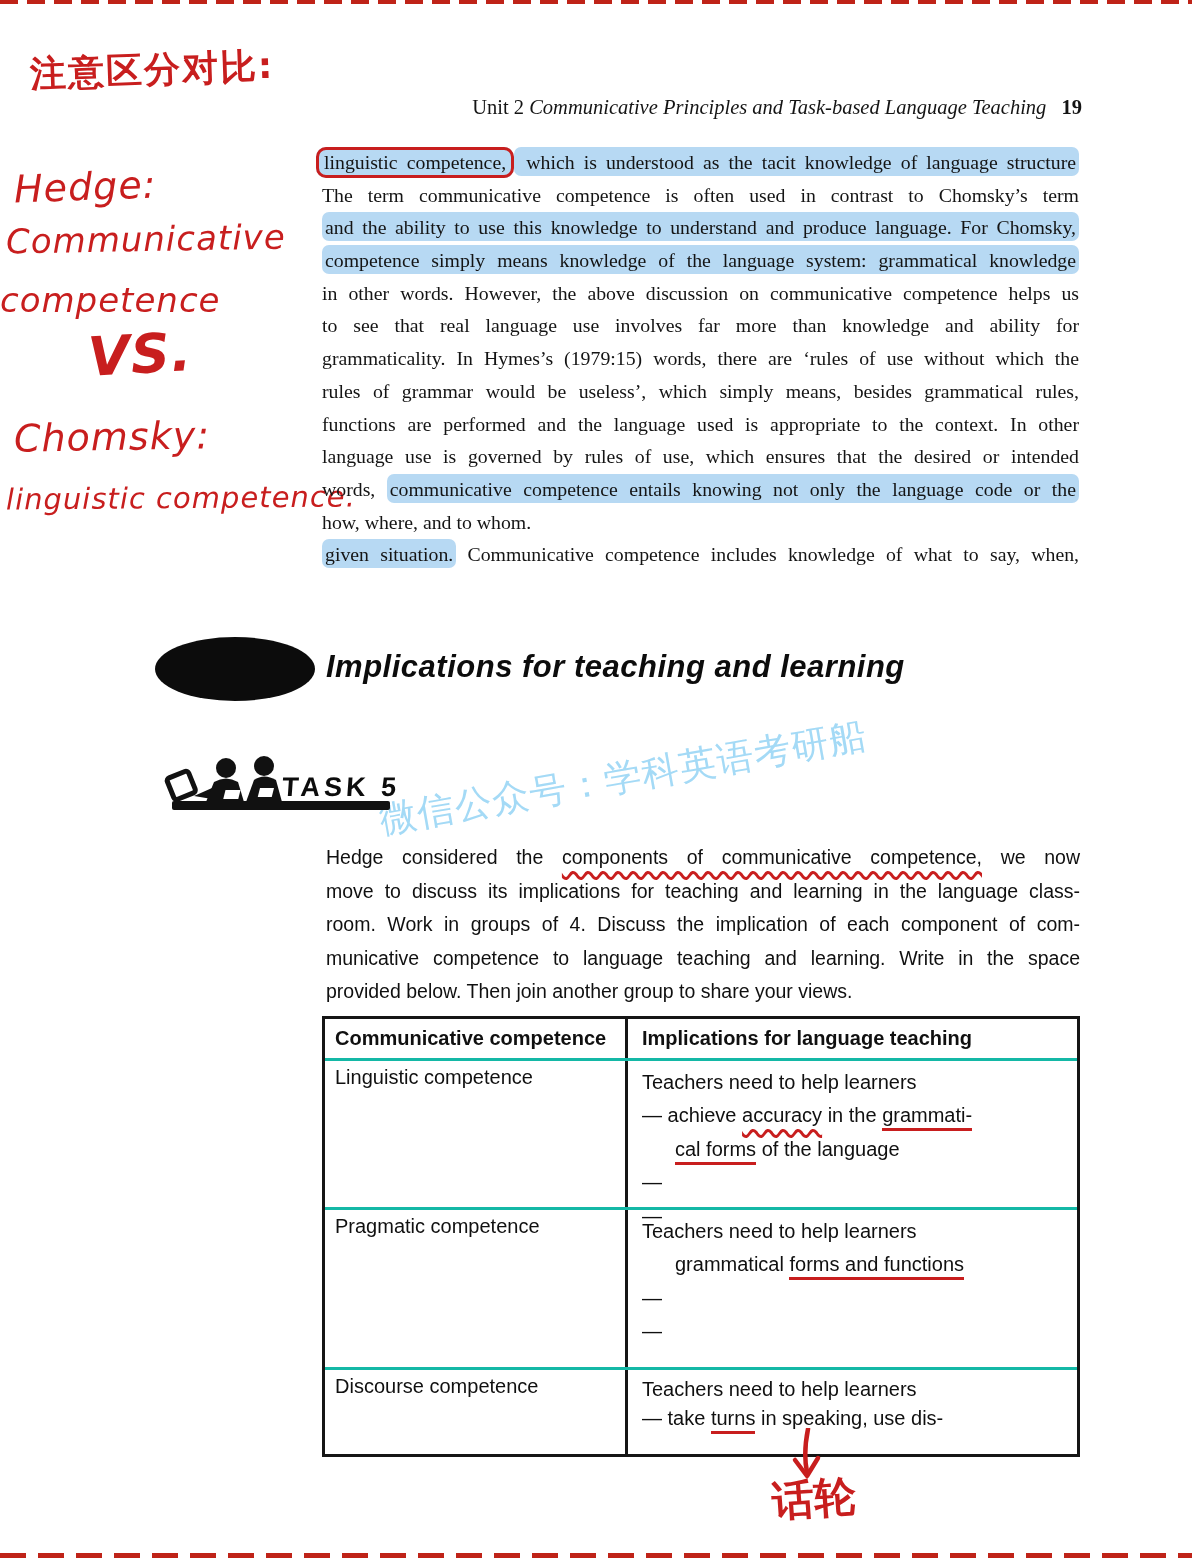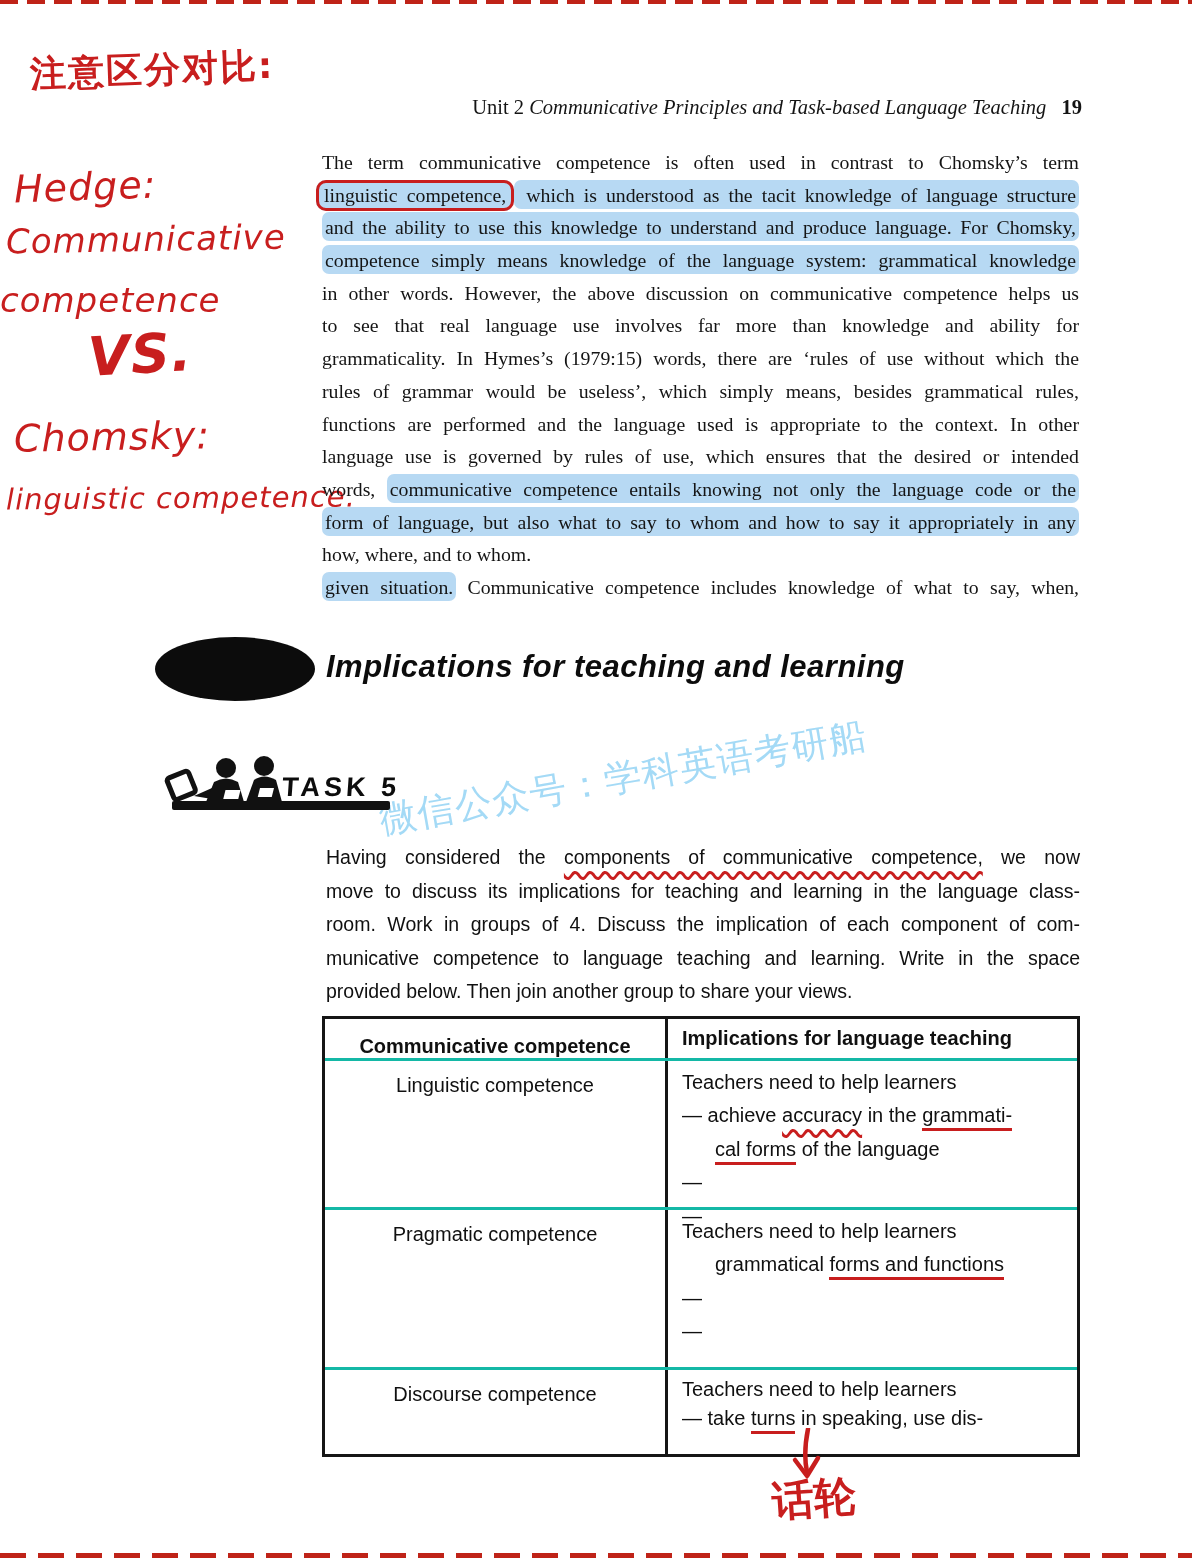--- a/index.html
+++ b/index.html
@@ -58,21 +58,21 @@
   .tl{height:33.5px;line-height:33.5px;text-align:justify;text-align-last:justify;white-space:nowrap;}
   .tl.last{text-align-last:left;}
   .wavy{text-decoration-line:underline;text-decoration-style:wavy;text-decoration-color:#c81e1e;
         text-decoration-thickness:2.5px;text-underline-offset:7px;}
 
   
   .ttable{position:absolute;left:322px;top:1016px;width:758px;border:3px solid #151515;
           font-family:"Liberation Sans",sans-serif;font-size:20px;color:#101010;box-sizing:border-box;}
   .trow{display:flex;border-top:3px solid #14b8a6;box-sizing:border-box;}
   .trow.first{border-top:none;}
-  .c1{width:343px;border-right:3px solid #151515;padding:13px 10px;box-sizing:border-box;text-align:center;}
+  .c1{width:303px;border-right:3px solid #151515;padding:5px 10px;box-sizing:border-box;}
   .c2{flex:1;padding:5px 14px;box-sizing:border-box;}
   .hrow{height:39px;}
   .hrow .c1,.hrow .c2{font-weight:700;line-height:28px;}
   .r1{height:149px;} .r2{height:160px;} .r3{height:87px;}
   .il{line-height:33.4px;white-space:nowrap;}
   .r3 .il{line-height:29px;}
   .ind{padding-left:33px;}
   .ru{border-bottom:3.5px solid #c81e1e;padding-bottom:2px;}
 
   .arrow-svg{position:absolute;left:782px;top:1428px;z-index:5;}
@@ -94,32 +94,31 @@
   <div class="pen pen-en chomsky-line">linguistic competence.</div>
 
   <div class="pagehead">
     <span class="t-unit">Unit 2</span>
     <span> </span>
     <span class="t-it">Communicative Principles and Task-based Language Teaching</span>
     <span class="t-num">19</span>
   </div>
 
   <div class="para">
+    <div class="pl"><span class="hl box">linguistic competence,</span><span class="hl"> which is understood as the tacit knowledge of language structure</span></div>
     <div class="pl"><span>The term communicative competence is often used in contrast to Chomsky’s term</span></div>
-    <div class="pl"><span class="hl box">linguistic competence,</span><span class="hl"> which is understood as the tacit knowledge of language structure</span></div>
     <div class="pl"><span class="hl">and the ability to use this knowledge to understand and produce language. For Chomsky,</span></div>
     <div class="pl"><span class="hl">competence simply means knowledge of the language system: grammatical knowledge</span></div>
     <div class="pl"><span>in other words. However, the above discussion on communicative competence helps us</span></div>
     <div class="pl"><span>to see that real language use involves far more than knowledge and ability for</span></div>
     <div class="pl"><span>grammaticality. In Hymes’s (1979:15) words, there are ‘rules of use without which the</span></div>
     <div class="pl"><span>rules of grammar would be useless’, which simply means, besides grammatical rules,</span></div>
     <div class="pl"><span>functions are performed and the language used is appropriate to the context. In other</span></div>
     <div class="pl"><span>language use is governed by rules of use, which ensures that the desired or intended</span></div>
     <div class="pl"><span>words, </span><span class="hl">communicative competence entails knowing not only the language code or the</span></div>
-    <div class="pl"><span class="hl">form of language, but also what to say to whom and how to say it appropriately in any</span></div>
     <div class="pl last"><span>how, where, and to whom.</span></div>
     <div class="pl"><span class="hl">given situation.</span><span> Communicative competence includes knowledge of what to say, when,</span></div>
   </div>
 
   <div class="oval"></div>
   <div class="sect-title">Implications for teaching and learning</div>
 
   <div class="watermark">微信公众号：学科英语考研船</div>
 
   <svg class="task-svg" width="250" height="58" viewBox="0 0 250 58">
@@ -129,21 +128,21 @@
     <path d="M46 46 L54 26 Q66 19 78 26 L84 46 Z" fill="#111111"></path>
     <circle cx="104" cy="10" r="10" fill="#111111"></circle>
     <path d="M86 46 L94 24 Q104 17 116 24 L122 46 Z" fill="#111111"></path>
     <rect x="74" y="34" width="15" height="9" fill="#ffffff" transform="skewX(-14)"></rect>
     <rect x="108" y="32" width="14" height="9" fill="#ffffff" transform="skewX(-14)"></rect>
   </svg>
   <div class="task-label">TASK 5</div>
   <div class="task-bar"></div>
 
   <div class="taskpara">
-    <div class="tl"><span>Having considered the </span><span class="wavy">components of communicative competence,</span><span> we now</span></div>
+    <div class="tl"><span>Hedge considered the </span><span class="wavy">components of communicative competence,</span><span> we now</span></div>
     <div class="tl"><span>move to discuss its implications for teaching and learning in the language class-</span></div>
     <div class="tl"><span>room. Work in groups of 4. Discuss the implication of each component of com-</span></div>
     <div class="tl"><span>municative competence to language teaching and learning. Write in the space</span></div>
     <div class="tl last"><span>provided below. Then join another group to share your views.</span></div>
   </div>
 
   <div class="ttable">
     <div class="trow first hrow">
       <div class="c1">Communicative competence</div>
       <div class="c2">Implications for language teaching</div>

